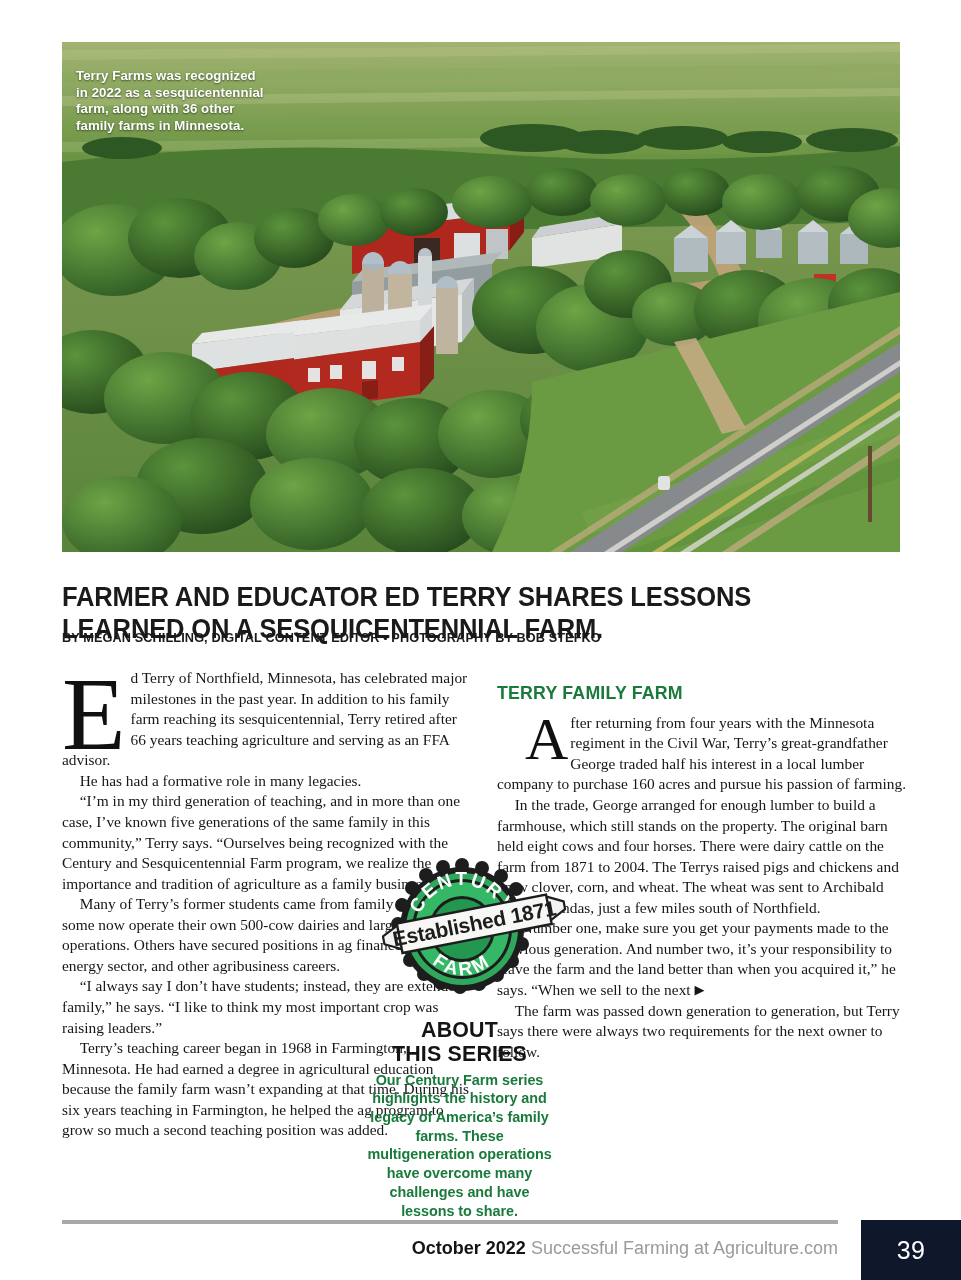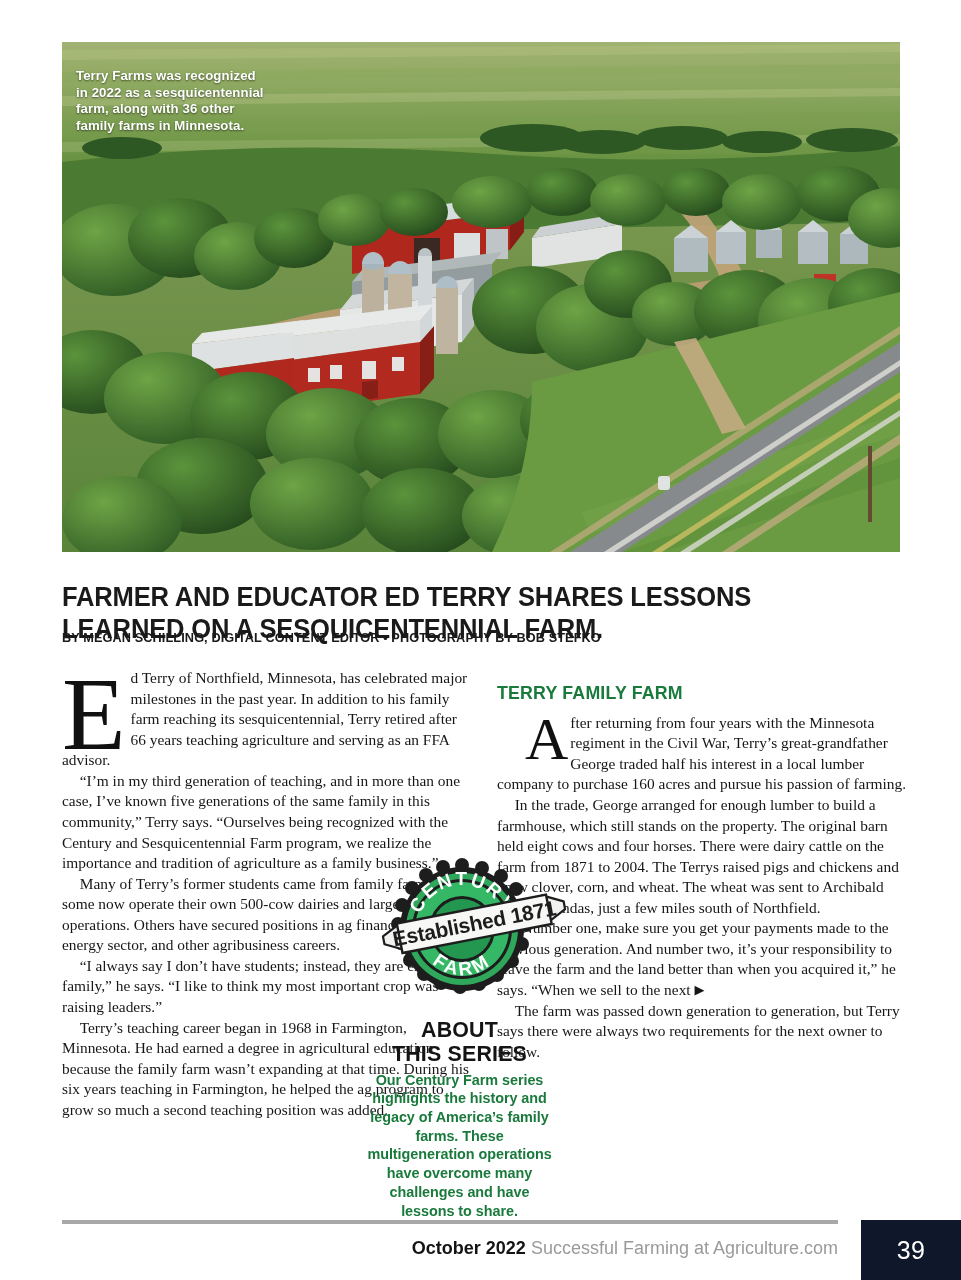--- a/index.html
+++ b/index.html
@@ -422,20 +422,21 @@
   </svg>
 
   <div class="photo-caption">Terry Farms was recognized in 2022 as a sesquicentennial farm, along with 36 other family farms in Minnesota.</div>
 </div>
 
 <h1 class="headline">Farmer and educator Ed Terry shares lessons learned on a sesquicentennial farm.</h1>
 <div class="byline">By Megan Schilling, Digital Content Editor • Photography by Bob Stefko</div>
 
 <div class="col col-left">
   <p class="noind"><span class="dropcap">E</span><span>d Terry of Northfield, Minnesota, has celebrated major milestones in the past year. In addition to his family farm reaching its sesquicentennial, Terry retired after 66 years teaching agriculture and serving as an FFA advisor.</span></p>
+  <p>He has had a formative role in many legacies.</p>
   <p>“I’m in my third generation of teaching, and in more than one case, I’ve known five generations of the same family in this community,” Terry says. “Ourselves being recognized with the Century and Sesquicentennial Farm program, we realize the importance and tradition of agriculture as a family business.”</p>
   <p>Many of Terry’s former students came from family farms and some now operate their own 500-cow dairies and large crop operations. Others have secured positions in ag finance, the energy sector, and other agribusiness careers.</p>
   <p>“I always say I don’t have students; instead, they are extended family,” he says. “I like to think my most important crop was raising leaders.”</p>
   <p>Terry’s teaching career began in 1968 in Farmington, Minnesota. He had earned a degree in agricultural education because the family farm wasn’t expanding at that time. During his six years teaching in Farmington, he helped the ag program to grow so much a second teaching position was added.</p>
 </div>
 
 <div class="col col-right">
   <div class="subhead">Terry Family Farm</div>
   <p class="noind"><span class="dropcap-a">A</span><span>fter returning from four years with the Minnesota regiment in the Civil War, Terry’s great-grandfather George traded half his interest in a local lumber company to purchase 160 acres and pursue his passion of farming.</span></p>
   <p>In the trade, George arranged for enough lumber to build a farmhouse, which still stands on the property. The original barn held eight cows and four horses. There were dairy cattle on the farm from 1871 to 2004. The Terrys raised pigs and chickens and grew clover, corn, and wheat. The wheat was sent to Archibald Mill in Dundas, just a few miles south of Northfield.</p>

